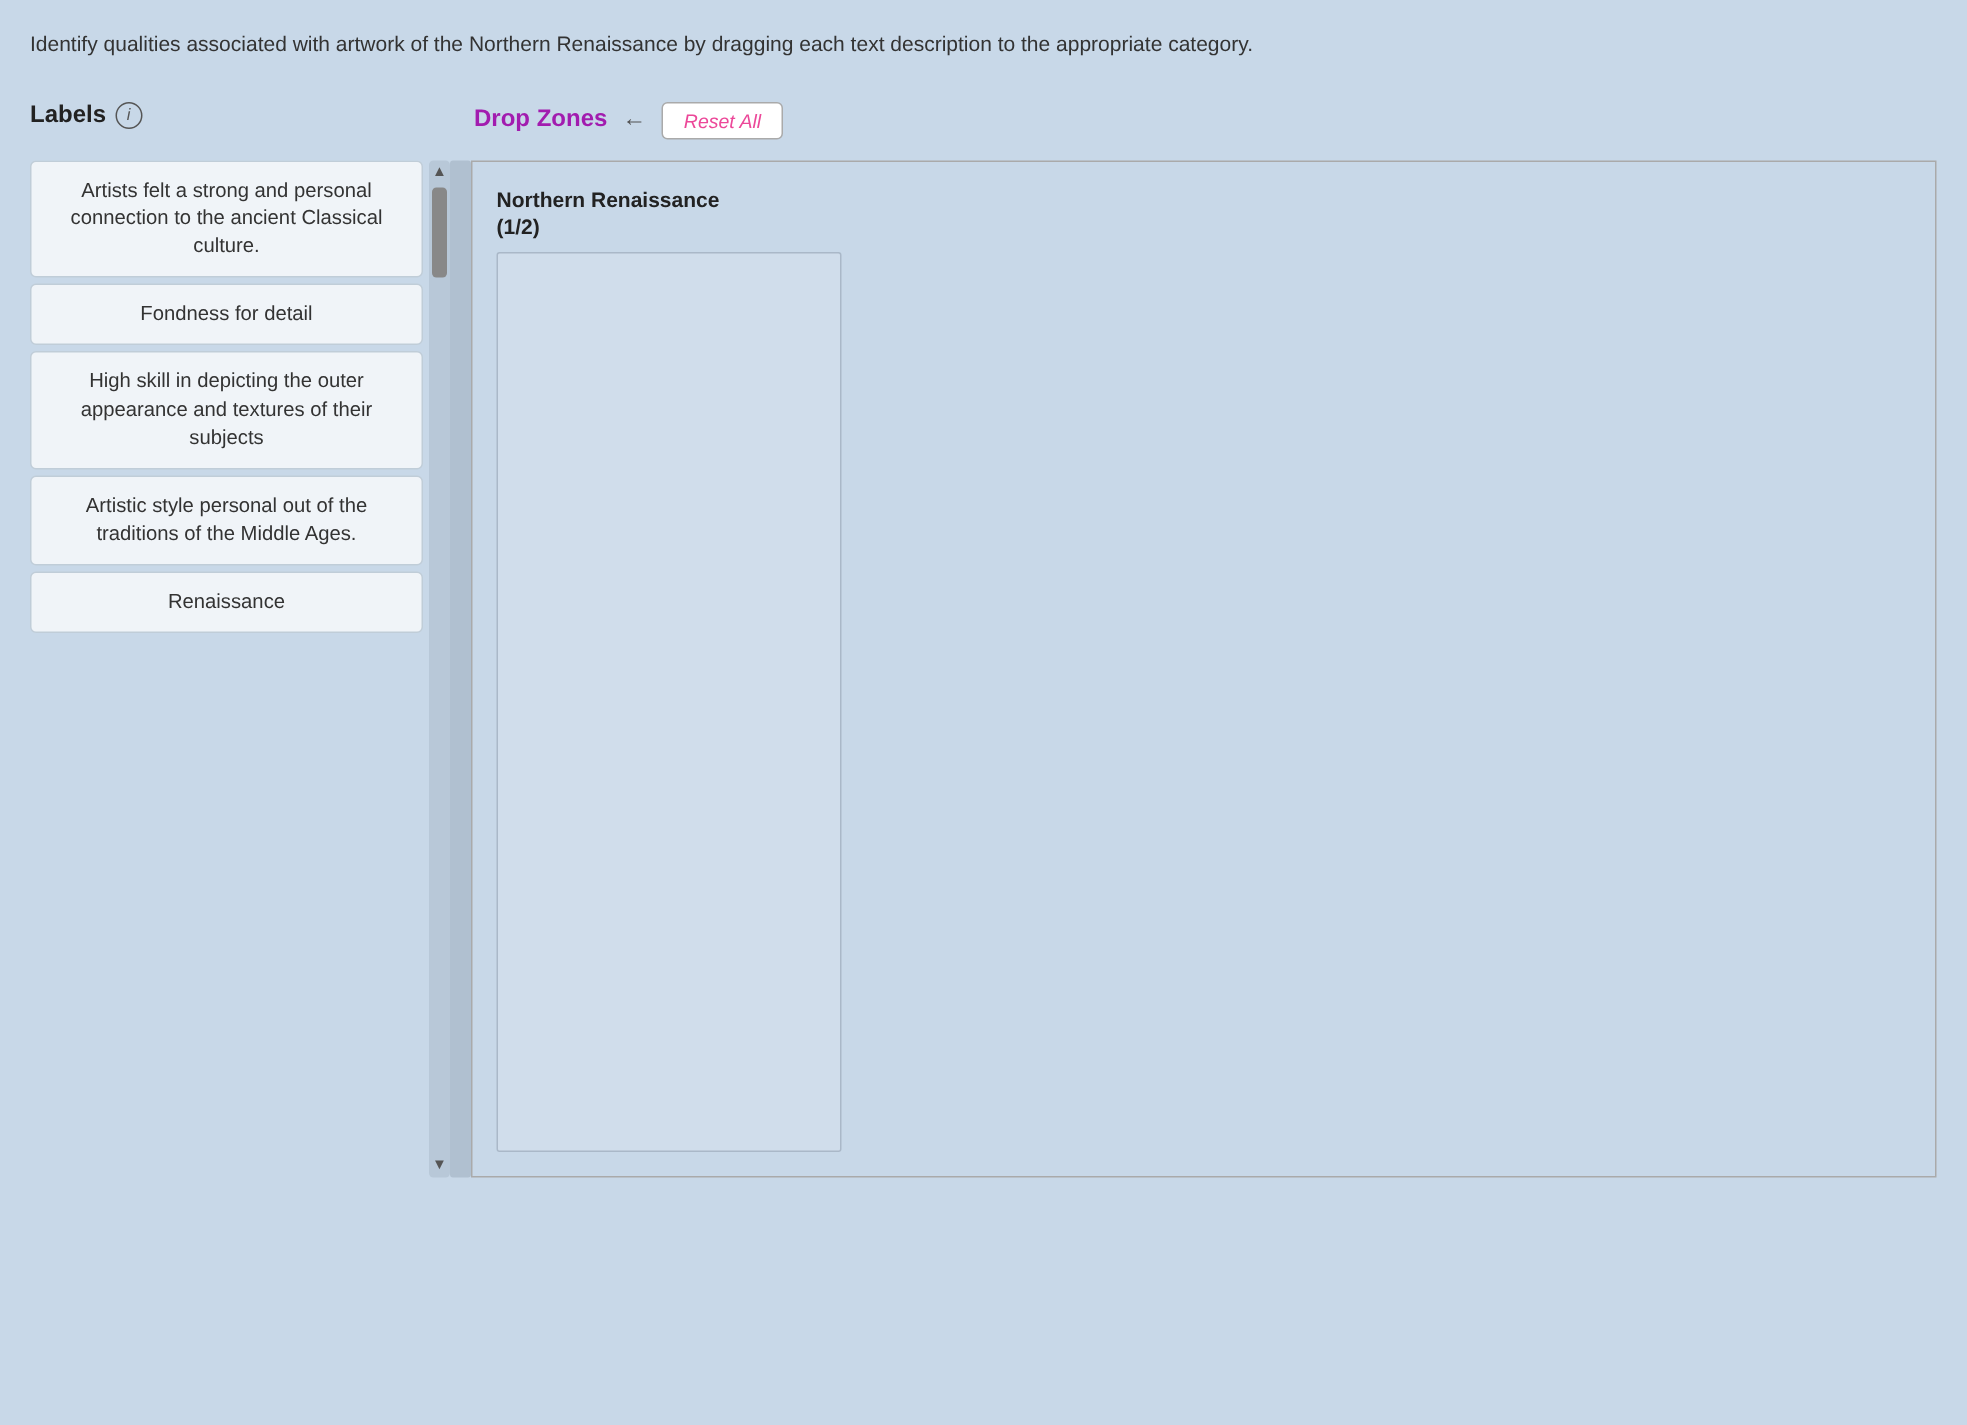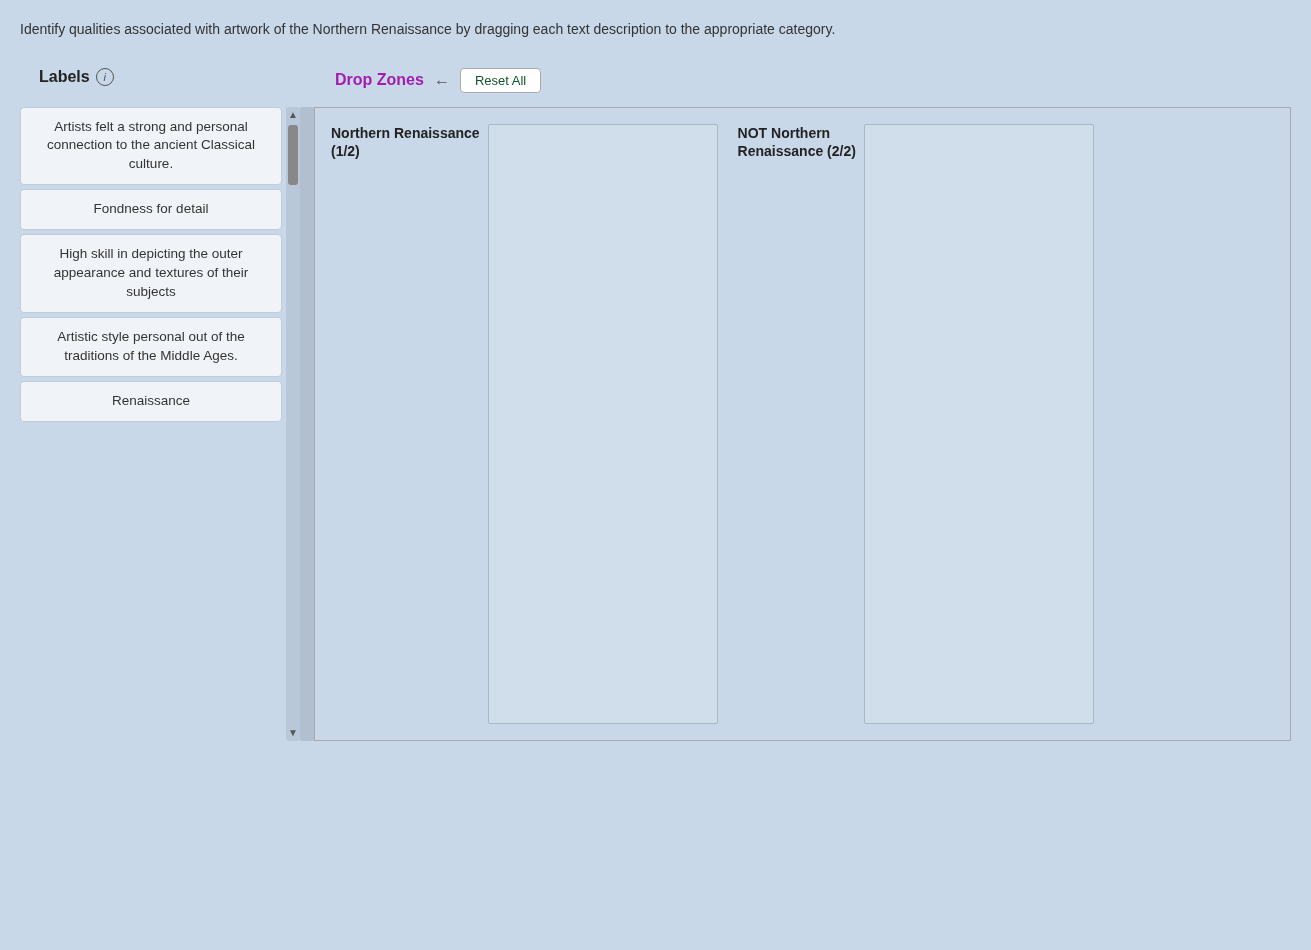--- a/index.html
+++ b/index.html
@@ -65,22 +65,23 @@
       color: #555;
       cursor: pointer;
     }
 
     .reset-all-btn {
       background-color: white;
       border: 1px solid #aaa;
       border-radius: 4px;
       padding: 4px 14px;
       font-size: 13px;
-      color: #14532d;
+      color: #ec4899;
       cursor: pointer;
+      font-style: italic;
     }
 
     .content-row {
       display: flex;
       gap: 0;
       width: 100%;
     }
 
     
     .labels-column {
@@ -172,21 +173,21 @@
     }
 
     .drop-zones-areas {
       display: flex;
       gap: 20px;
       flex: 1;
     }
 
     .drop-zone-area {
       display: flex;
-      flex-direction: row;
+      flex-direction: column;
       gap: 8px;
     }
 
     .drop-zone-title {
       font-size: 14px;
       font-weight: bold;
       color: #222;
       line-height: 1.3;
     }
 
@@ -207,21 +208,20 @@
       border-radius: 2px;
       display: flex;
       align-items: center;
       justify-content: center;
     }
 
     .header-section {
       display: flex;
       align-items: flex-start;
       margin-bottom: 14px;
-      margin-left: 19px;
     }
 
     .labels-header-area {
       width: 280px;
       min-width: 280px;
     }
 
     .drop-zones-header-area {
       flex: 1;
       display: flex;
@@ -291,24 +291,18 @@
     <div class="drop-zones-column">
       <div class="drop-zones-areas">
 
         <div class="drop-zone-area">
           <div class="drop-zone-title">
             Northern Renaissance<br>(1/2)
           </div>
           <div class="drop-zone-box"></div>
         </div>
 
-        <div class="drop-zone-area">
-          <div class="drop-zone-title">
-            NOT Northern<br>Renaissance (2/2)
-          </div>
-          <div class="drop-zone-box"></div>
-        </div>
 
       </div>
     </div>
 
   </div>
 </div>
 
 </body></html>

